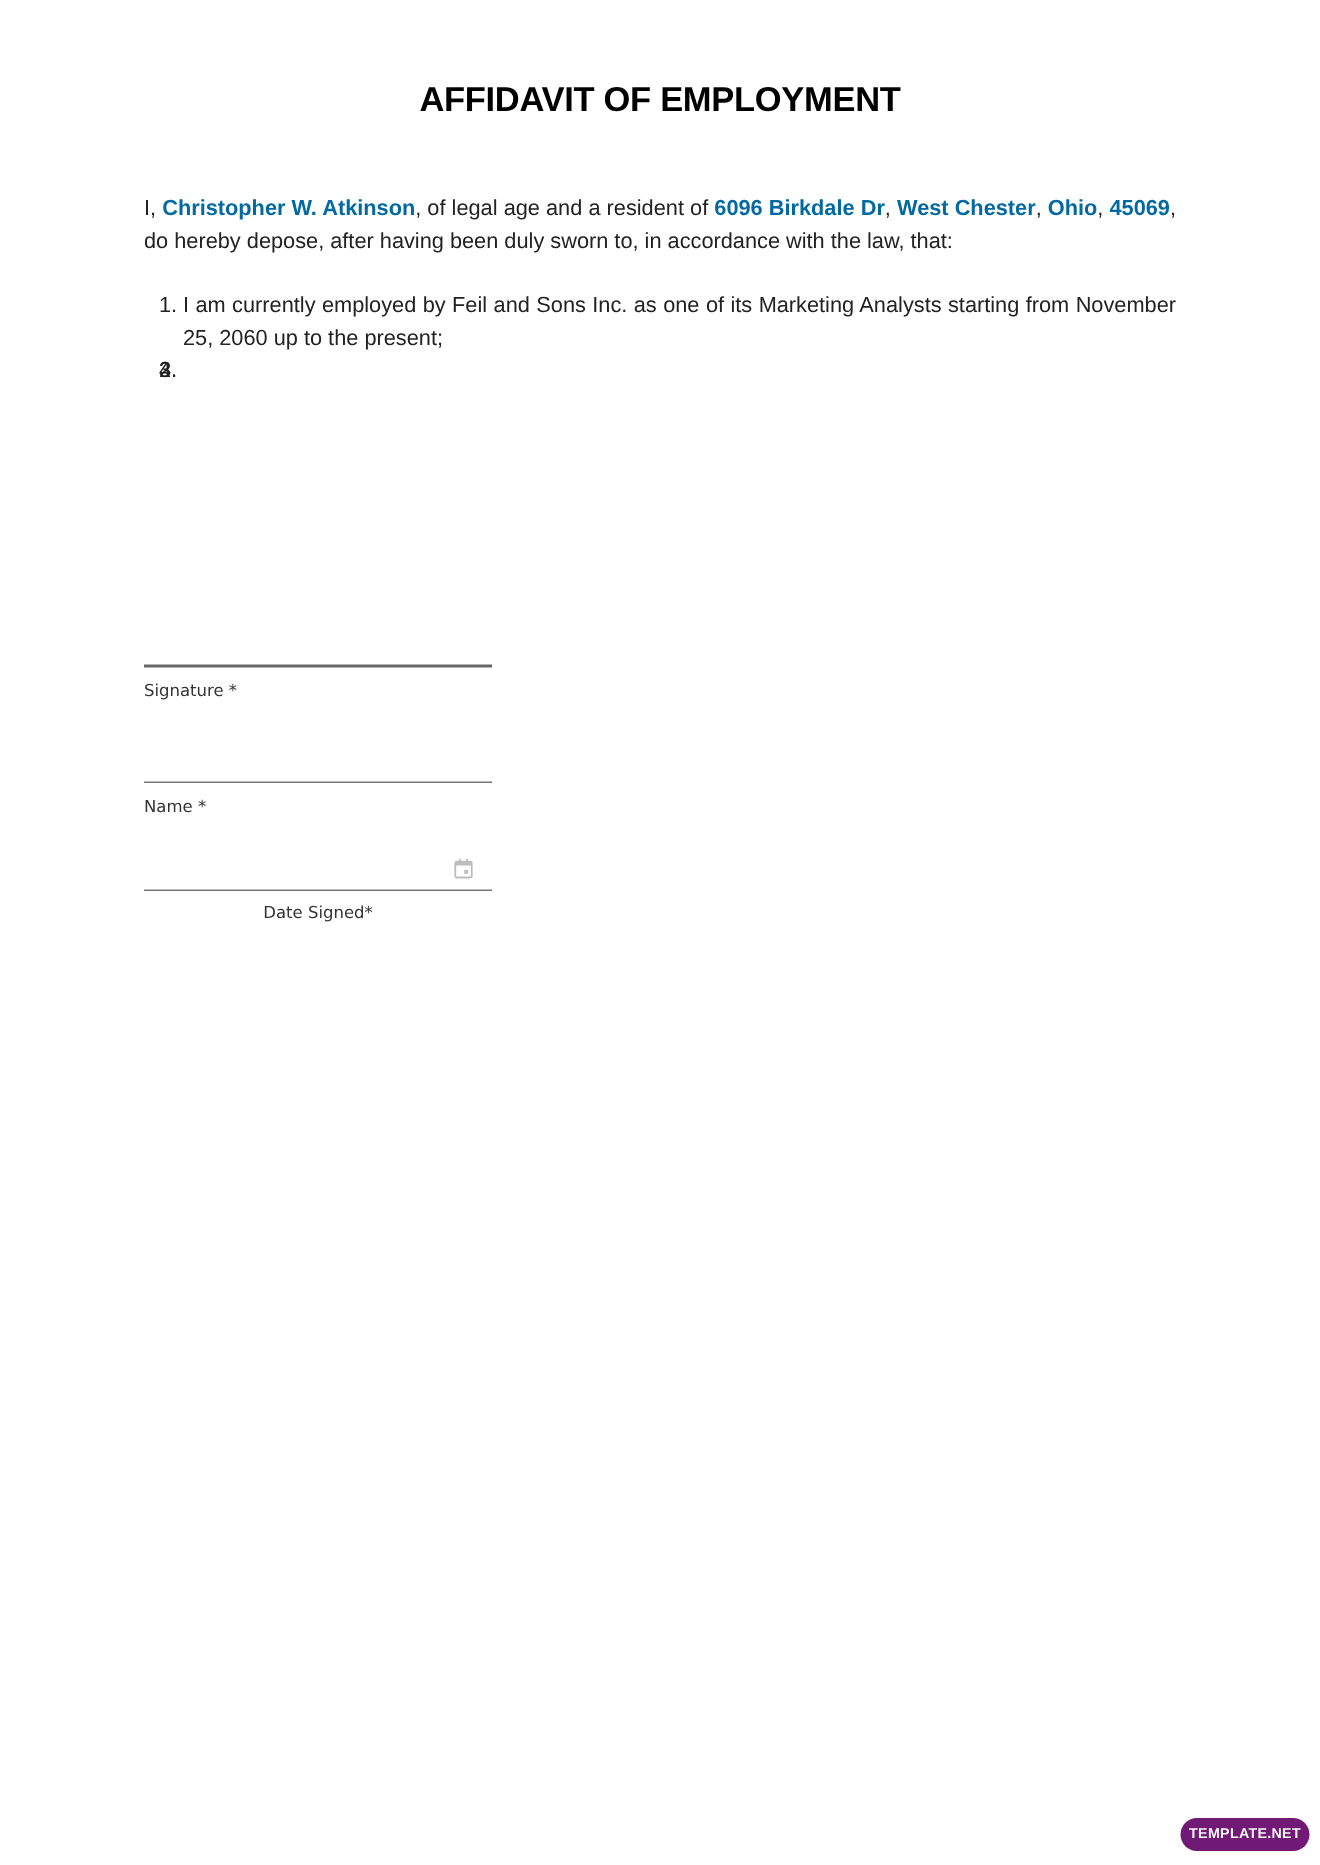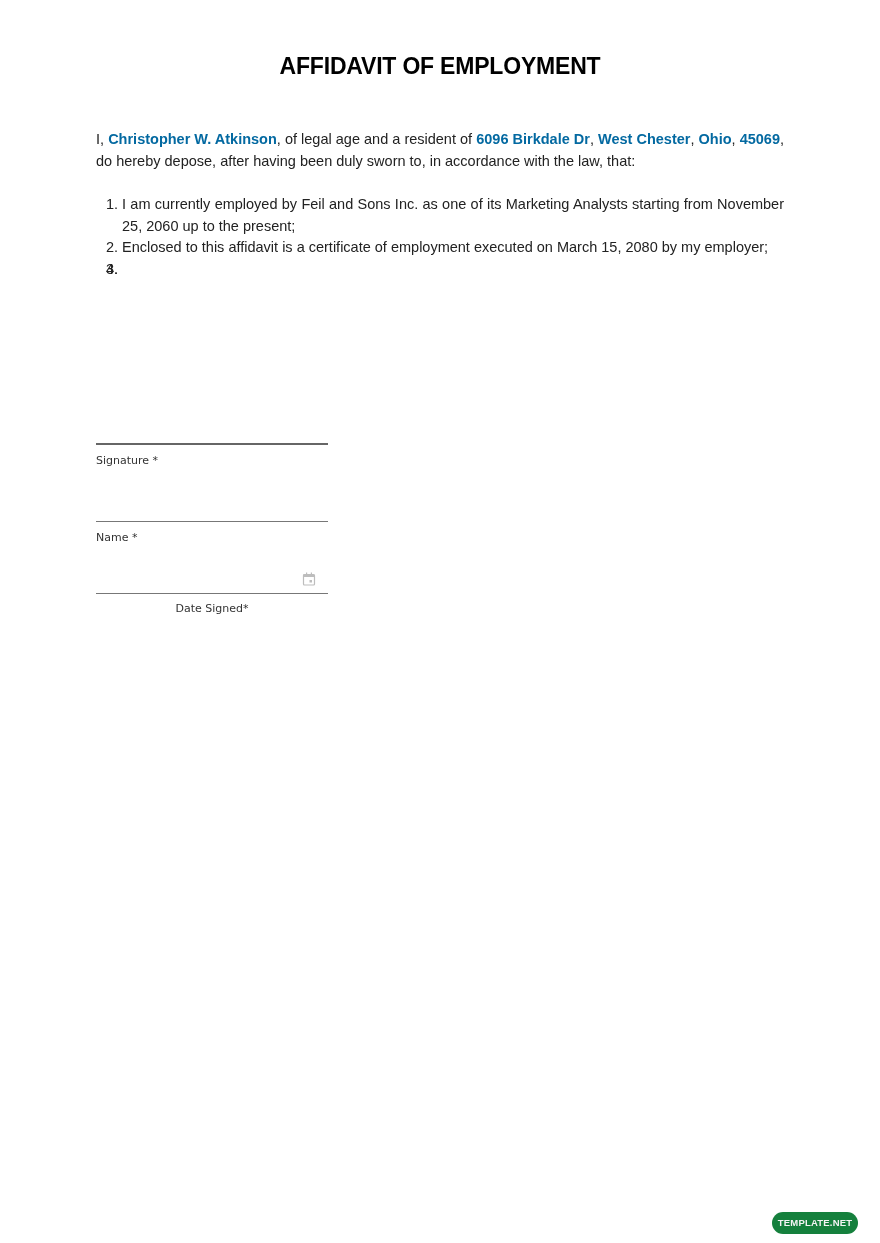--- a/index.html
+++ b/index.html
@@ -12,35 +12,35 @@
     .intro b { color: #0369a1; }
     .items { position: absolute; top: 194px; left: 96px; width: 688px; margin: 0; padding: 0;
              list-style: none; font-size: 14.5px; line-height: 21.5px; color: #222; }
     .items li { position: relative; padding-left: 26px; text-align: justify; }
     .items li .num { position: absolute; left: 10px; top: 0; }
     .field { position: absolute; left: 96px; width: 232px; }
     .line { height: 0; border-top: 1px solid #777; }
     .line.dark { border-top: 2px solid #666; }
     .flabel { font-size: 11px; color: #333; margin-top: 9px; font-family: "DejaVu Sans", sans-serif; }
     .cal { position: absolute; right: 12px; top: -21px; width: 14px; height: 14px; }
-    .badge { position: absolute; right: 22px; bottom: 9px; width: 86px; height: 22px;
-             border-radius: 11px; background: #15803d; color: #f4f4f4;
+    .badge { position: absolute; right: 7px; bottom: 9px; width: 86px; height: 22px;
+             border-radius: 11px; background: #701a75; color: #f4f4f4;
              font-size: 9.5px; font-weight: bold; text-align: center; line-height: 22px;
              letter-spacing: 0.2px; }
   </style>
 </head>
 <body>
 
 <div class="title">AFFIDAVIT OF EMPLOYMENT</div>
 
 <div class="intro"><span>I, </span><b>Christopher W. Atkinson</b><span>, of legal age and a resident of </span><b>6096 Birkdale Dr</b><span>, </span><b>West Chester</b><span>, </span><b>Ohio</b><span>, </span><b>45069</b><span>, do hereby depose, after having been duly sworn to, in accordance with the law, that:</span></div>
 
 <ol class="items">
   <li><span class="num">1.</span><span>I am currently employed by Feil and Sons Inc. as one of its Marketing Analysts starting from November 25, 2060 up to the present;</span></li>
-  <li><span class="num">2.</span><span>Enclosed to this affidavit is a certificate of employment executed on March 15, 2080 by my employer;</span></li>
+  <li><span class="num">2.</span></li>
   <li><span class="num">3.</span></li>
   <li><span class="num">4.</span></li>
 </ol>
 
 <div class="field" style="top:443px;">
   <div class="line dark"></div>
   <div class="flabel">Signature *</div>
 </div>
 
 <div class="field" style="top:521px;">

